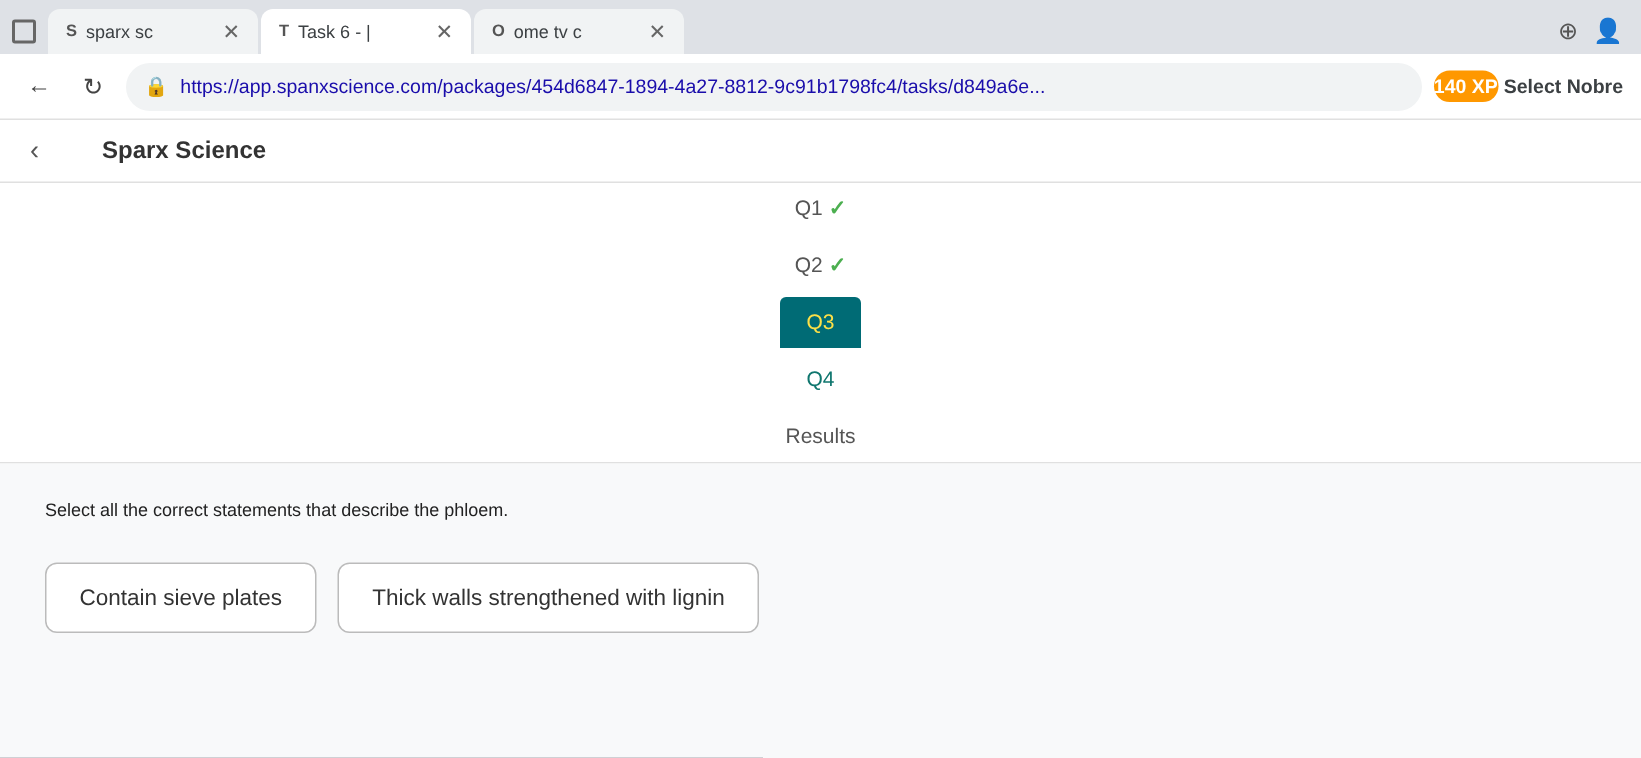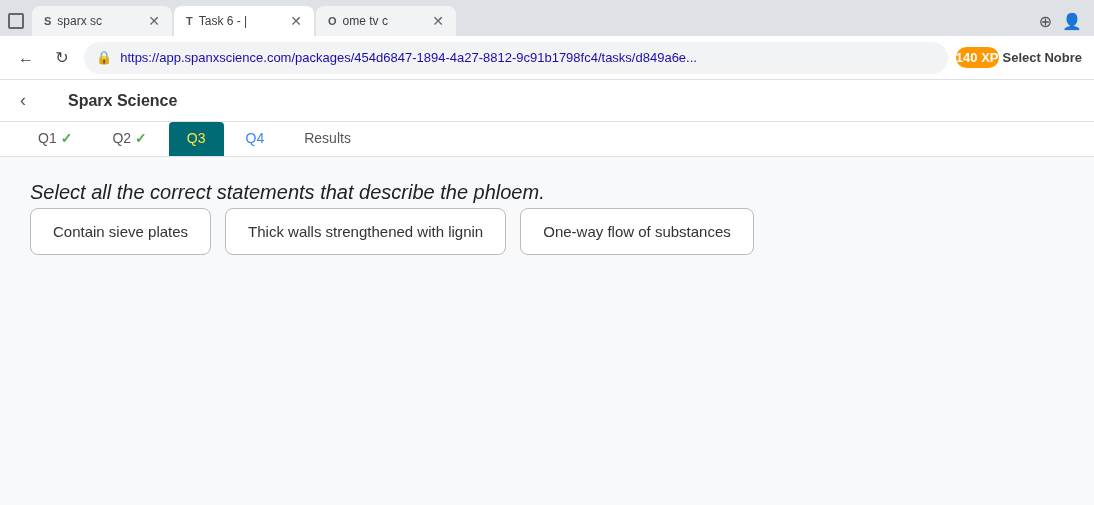--- a/index.html
+++ b/index.html
@@ -147,29 +147,30 @@
       cursor: pointer;
     }
 
     .task-tabs {
       display: flex;
       align-items: center;
       padding: 0 20px;
       background: #ffffff;
       border-bottom: 1px solid #e0e0e0;
       gap: 4px;
+      flex-direction: column;
     }
 
     .task-tab {
       padding: 8px 18px;
       font-size: 14px;
       border: none;
       background: transparent;
       cursor: pointer;
-      color: #3b82f6;
+      color: #0f766e;
       border-bottom: 2px solid transparent;
       display: flex;
       align-items: center;
       gap: 4px;
     }
 
     .task-tab.completed {
       color: #555;
     }
 
@@ -189,40 +190,40 @@
     }
 
     
     .main-content {
       padding: 24px 30px;
       background: #f8f9fa;
       min-height: 100%;
     }
 
     .question-text {
-      font-size: 20px;
+      font-size: 12px;
       color: #222;
-      margin-bottom: 4px;
-      font-style: italic;
+      margin-bottom: 28px;
     }
 
     .select-instruction {
       font-size: 14px;
       color: #444;
       margin-bottom: 24px;
     }
 
     .select-instruction strong {
       font-weight: bold;
     }
 
     .answer-grid {
       display: flex;
-      flex-direction: row;
+      flex-direction: column;
       gap: 14px;
+      justify-content: center;
     }
 
     .answer-row {
       display: flex;
       gap: 14px;
     }
 
     .answer-option {
       border: 1.5px solid #bbb;
       border-radius: 8px;
@@ -313,18 +314,17 @@
 
   <div class="main-content">
     <p class="question-text">Select all the correct statements that describe the phloem.</p>
 
 
     <div class="answer-grid">
 
       <div class="answer-row">
         <div class="answer-option">Contain sieve plates</div>
         <div class="answer-option">Thick walls strengthened with lignin</div>
-        <div class="answer-option">One-way flow of substances</div>
       </div>
 
     </div>
   </div>
 </div>
 
 </body></html>

